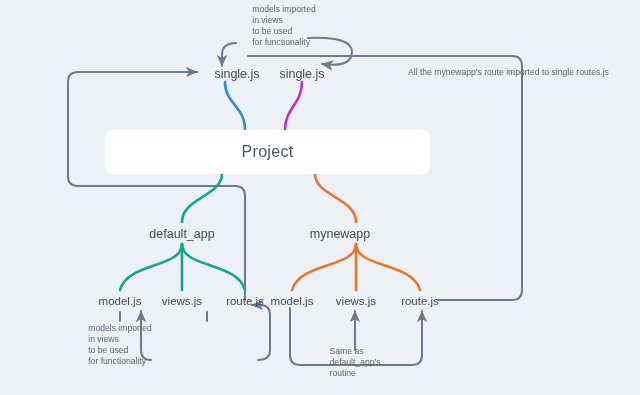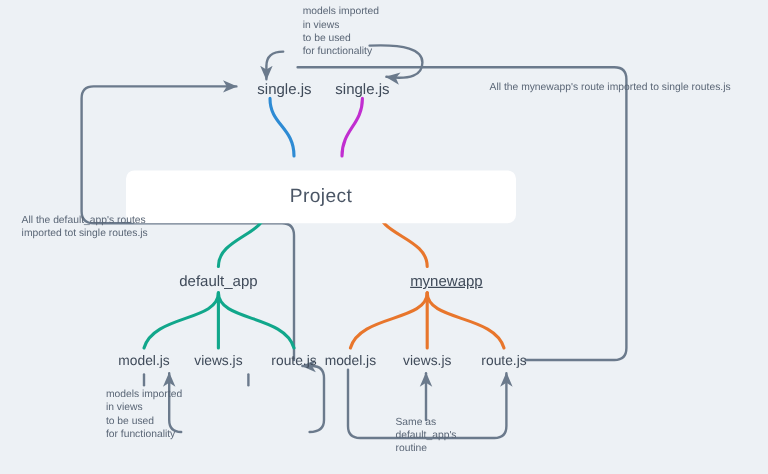--- a/index.html
+++ b/index.html
@@ -48,21 +48,21 @@
   }
   .note-l {
     font-size: 8.6px;
     color: #5a6676;
     text-align: left;
     transform: none;
   }
   #project-box {
     position: absolute;
     left: 105px;
-    top: 142px;
+    top: 130px;
     width: 325px;
     height: 44px;
     background: #ffffff;
     border-radius: 7px;
     display: flex;
     align-items: center;
     justify-content: center;
   }
   #project-box .project-text {
     font-size: 16px;
@@ -126,43 +126,39 @@
   </svg>
 
   <div id="project-box">
     <span class="project-text">Project</span>
   </div>
 
   <div class="lbl node node-lg" style="left:237px; top:66px;">single.js</div>
   <div class="lbl node node-lg" style="left:302px; top:66px;">single.js</div>
 
   <div class="lbl node node-lg" style="left:182px; top:226px;">default_app</div>
-  <div class="lbl node node-lg" style="left:372px; top:226px;text-decoration:underline;">mynewapp</div>
+  <div class="lbl node node-lg" style="left:340px; top:226px;">mynewapp</div>
 
   <div class="lbl node" style="left:120px; top:294px;">model.js</div>
   <div class="lbl node" style="left:182px; top:294px;">views.js</div>
   <div class="lbl node" style="left:245px; top:294px;">route.js</div>
 
   <div class="lbl node" style="left:292px; top:294px;">model.js</div>
   <div class="lbl node" style="left:356px; top:294px;">views.js</div>
   <div class="lbl node" style="left:420px; top:294px;">route.js</div>
 
   <div class="lbl note" style="left:284px; top:4px;">
     <div>models imported</div>
     <div>in views</div>
     <div>to be used</div>
     <div>for functionality</div>
   </div>
 
   <div class="lbl note-l" style="left:408px; top:67px;">All the mynewapp's route imported to single routes.js</div>
 
-  <div class="lbl note-l" style="left:18px; top:178px;">
-    <div>All the default_app's routes</div>
-    <div>imported tot single routes.js</div>
-  </div>
 
   <div class="lbl note" style="left:120px; top:323px;">
     <div>models imported</div>
     <div>in views</div>
     <div>to be used</div>
     <div>for functionality</div>
   </div>
 
 
   <div class="lbl note" style="left:355px; top:346px;">

